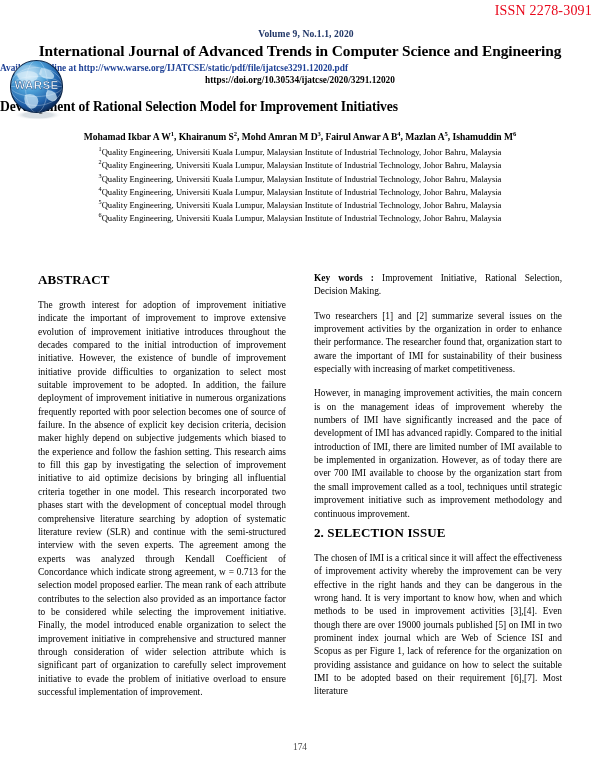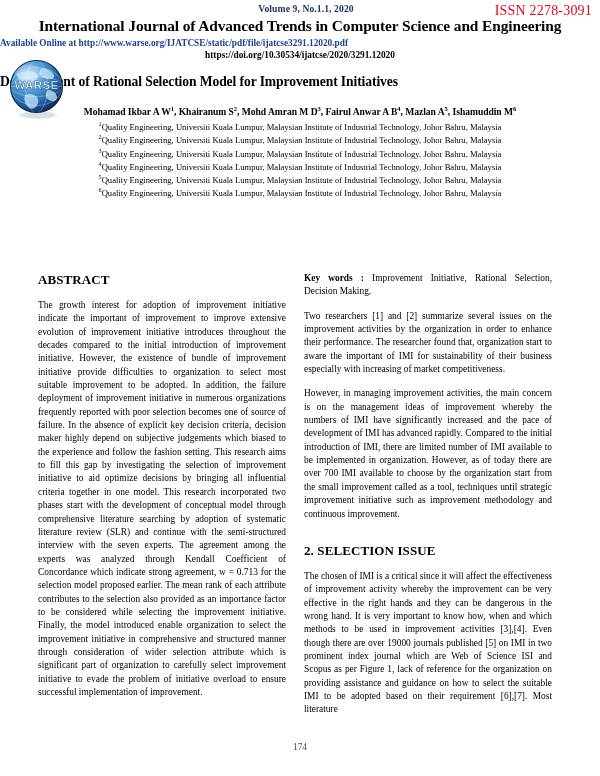--- a/index.html
+++ b/index.html
@@ -31,21 +31,21 @@
     font-size: 14px;
     font-weight: normal;
     color: #e8061a;
     letter-spacing: 0.2px;
   }
   .volume-line {
     text-align: center;
     font-size: 9.6px;
     font-weight: bold;
     color: #1f3566;
-    padding-top: 3px;
+    padding-top: 28px;
     letter-spacing: 0.1px;
     margin-left: 12px;
   }
   .journal-title {
     text-align: center;
     font-size: 15.4px;
     font-weight: bold;
     color: #000;
     margin-top: 3px;
     letter-spacing: -0.1px;
@@ -109,36 +109,36 @@
     top: 272px;
     left: 0;
     width: 600px;
   }
   .col {
     position: absolute;
     width: 248px;
     top: 0;
   }
   .col-left  { left: 38px; }
-  .col-right { left: 304px; }
+  .col-right { left: 314px; }
 
   .sec-head {
     font-size: 13px;
     font-weight: bold;
     letter-spacing: 0.1px;
   }
   .para {
     font-size: 9.4px;
     line-height: 1.42;
     text-align: justify;
     margin-top: 11px;
   }
   .kw-label { font-weight: bold; }
 
-  .shift-1 { margin-top: 22px; }
+  .shift-1 { margin-top: 4px; }
   .shift-2 { margin-top: 14px; }
 
   
   .page-number {
     position: absolute;
     bottom: 24px;
     left: 0;
     width: 600px;
     text-align: center;
     font-size: 9.4px;

